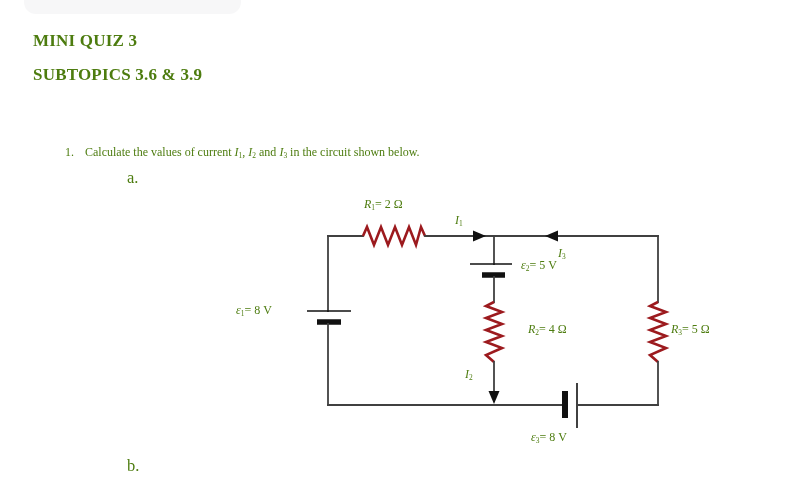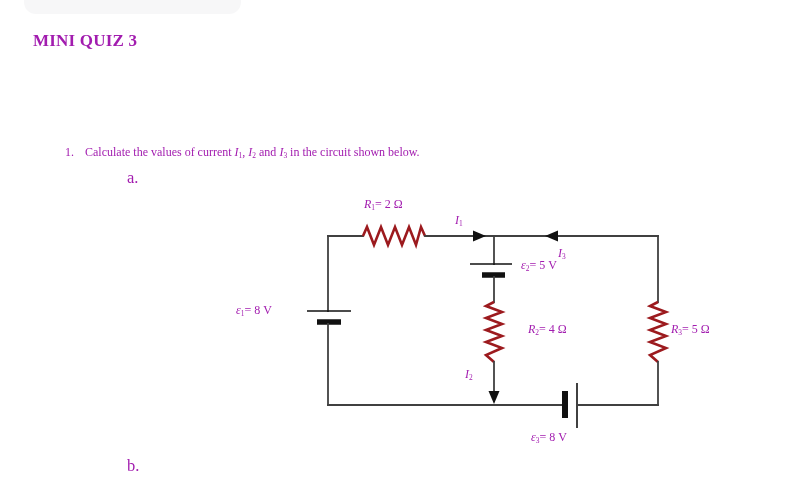--- a/index.html
+++ b/index.html
@@ -1,17 +1,17 @@
 <!DOCTYPE html>
 <html><head>
 <meta charset="utf-8">
 <style>
   html,body{margin:0;padding:0;background:#ffffff;}
   #page{position:relative;width:725px;height:484px;background:#ffffff;overflow:hidden;
-        font-family:"Liberation Serif","DejaVu Serif",serif;color:#a21caf;}
+        font-family:"Liberation Serif","DejaVu Serif",serif;color:#4d7c0f;}
   .tab-shape{position:absolute;left:24px;top:-12px;width:217px;height:26px;
              background:#f7f7f8;border-radius:12px;}
   .h-title{position:absolute;left:33px;top:31px;font-size:17px;font-weight:bold;letter-spacing:.2px;}
   .h-sub{position:absolute;left:33px;top:65px;font-size:17px;font-weight:bold;letter-spacing:.2px;}
   .question{position:absolute;left:65px;top:145px;font-size:12px;white-space:nowrap;}
   .q-num{display:inline-block;margin-right:11px;}
   .part-a{position:absolute;left:127px;top:168px;font-size:16.5px;}
   .part-b{position:absolute;left:127px;top:456px;font-size:16.5px;}
   i{font-style:italic;}
   sub{font-size:0.62em;line-height:0;vertical-align:-0.28em;}
@@ -21,20 +21,21 @@
   .res{fill:none;stroke-linejoin:miter;}
 </style>
 </head>
 <body>
 
 <div id="page">
 
   <div class="tab-shape"></div>
 
   <div class="h-title">MINI QUIZ 3</div>
+  <div class="h-sub">SUBTOPICS 3.6 &amp; 3.9</div>
 
   <div class="question">
     <span class="q-num">1.</span><span>Calculate the values of current </span><i>I</i><sub>1</sub><span>, </span><i>I</i><sub>2</sub><span> and </span><i>I</i><sub>3</sub><span> in the circuit shown below.</span>
   </div>
 
   <div class="part-a">a.</div>
   <div class="part-b">b.</div>
 
   <svg width="797" height="484" viewBox="0 0 797 484">
 

